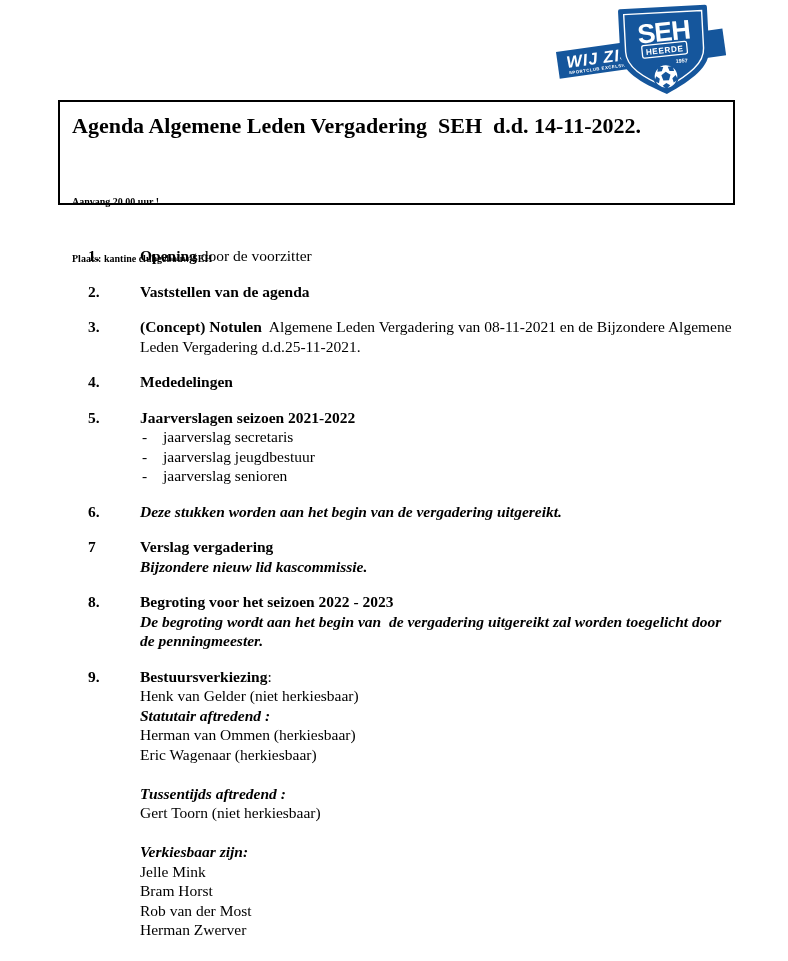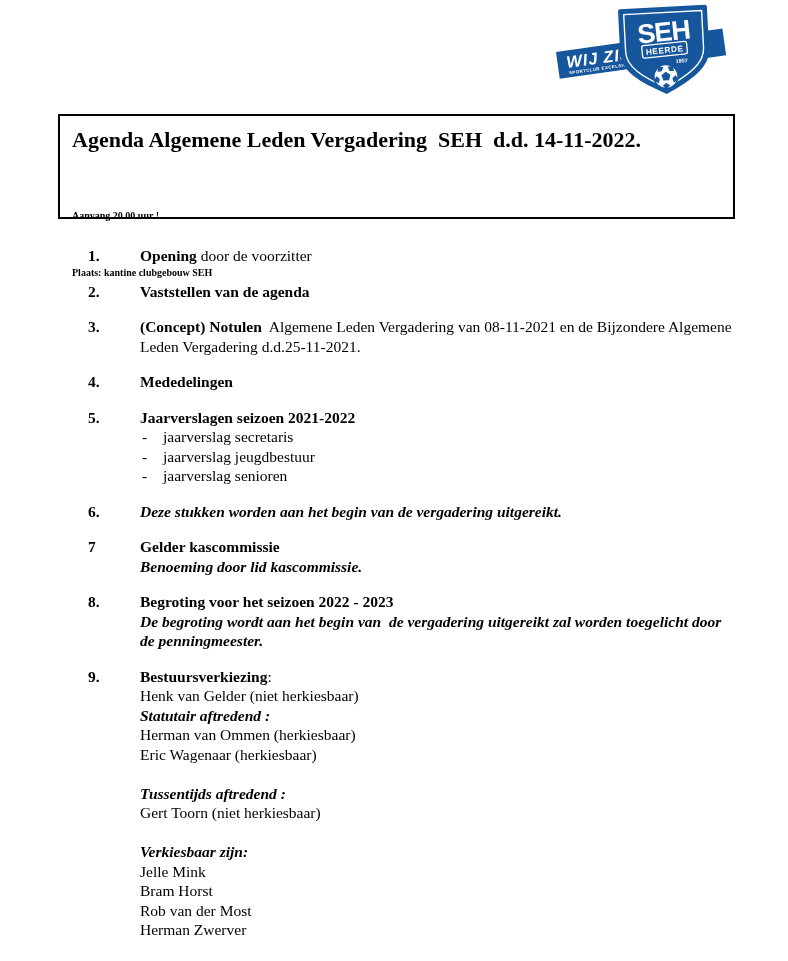--- a/index.html
+++ b/index.html
@@ -3,21 +3,21 @@
 <meta charset="utf-8">
 <style>
   html,body{margin:0;padding:0;background:#fff;}
   .page{position:relative;width:788px;height:961px;background:#fff;overflow:hidden;
         font-family:"Liberation Serif", serif;color:#000;}
 
   
   .logo{position:absolute;left:540px;top:0;width:210px;height:108px;}
 
   
-  .title-box{position:absolute;left:58px;top:114px;width:677px;height:105px;
+  .title-box{position:absolute;left:58px;top:100px;width:677px;height:105px;
              border:2px solid #000;box-sizing:border-box;padding:9px 12px;}
   .doc-title{font-size:22px;font-weight:bold;white-space:pre;line-height:30px;}
   .meeting-info{margin-top:13px;font-size:10px;font-weight:bold;line-height:19px;white-space:pre;}
 
   
   .agenda{position:absolute;left:88px;top:246px;width:650px;font-size:15.5px;line-height:19.5px;}
   .item{display:flex;margin-bottom:16px;}
   .num{width:52px;font-weight:bold;flex:0 0 52px;}
   .content{flex:1;max-width:592px;}
   .seg-b{font-weight:bold;text-align:center;}
@@ -112,22 +112,22 @@
       </div>
       <div class="item">
         <div class="num">6.</div>
         <div class="content">
           <div class="line it">Deze stukken worden aan het begin van de vergadering uitgereikt.</div>
         </div>
       </div>
       <div class="item">
         <div class="num">7</div>
         <div class="content">
-          <div class="line"><span class="seg-b">Gelder kascommissie</span></div>
-          <div class="line it">Benoeming door lid kascommissie.</div>
+          <div class="line"><span class="seg-b">Verslag vergadering</span></div>
+          <div class="line it">Bijzondere nieuw lid kascommissie.</div>
         </div>
       </div>
       <div class="item">
         <div class="num">8.</div>
         <div class="content">
           <div class="line"><span class="seg-b">Begroting voor het seizoen 2022 - 2023</span></div>
           <div class="line it">De begroting wordt aan het begin van  de vergadering uitgereikt zal worden toegelicht door de penningmeester.</div>
         </div>
       </div>
       <div class="item">

